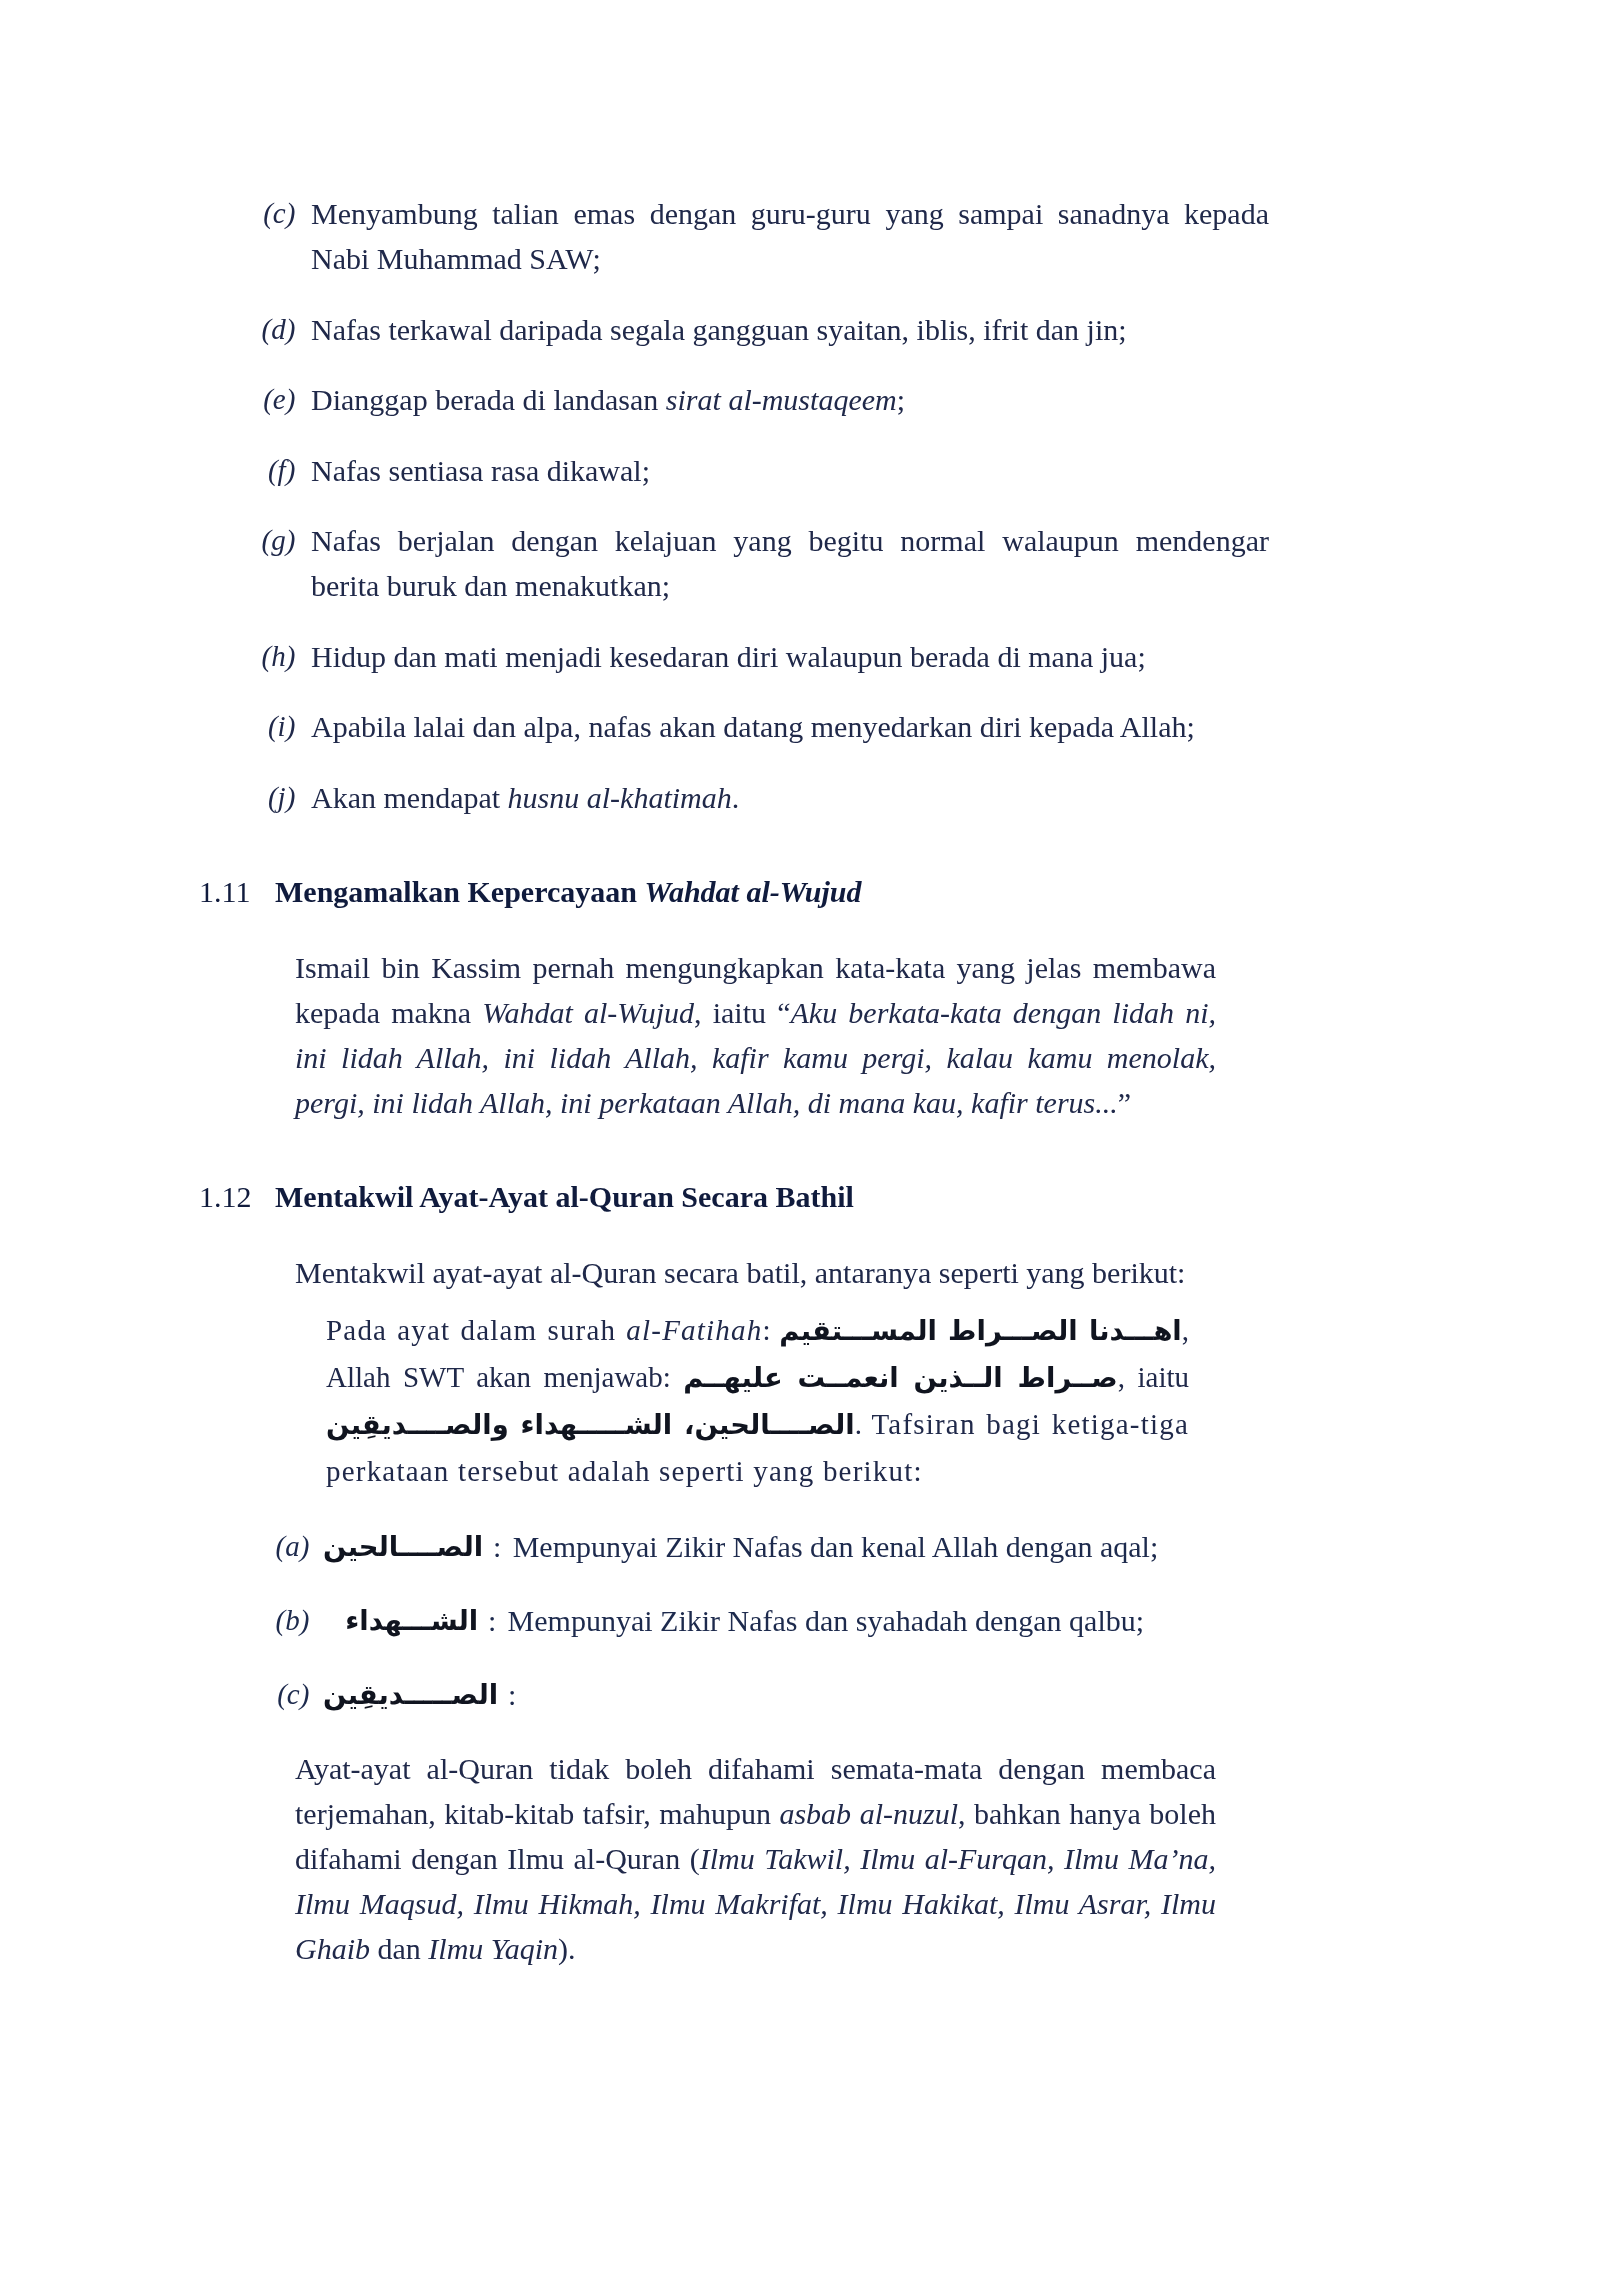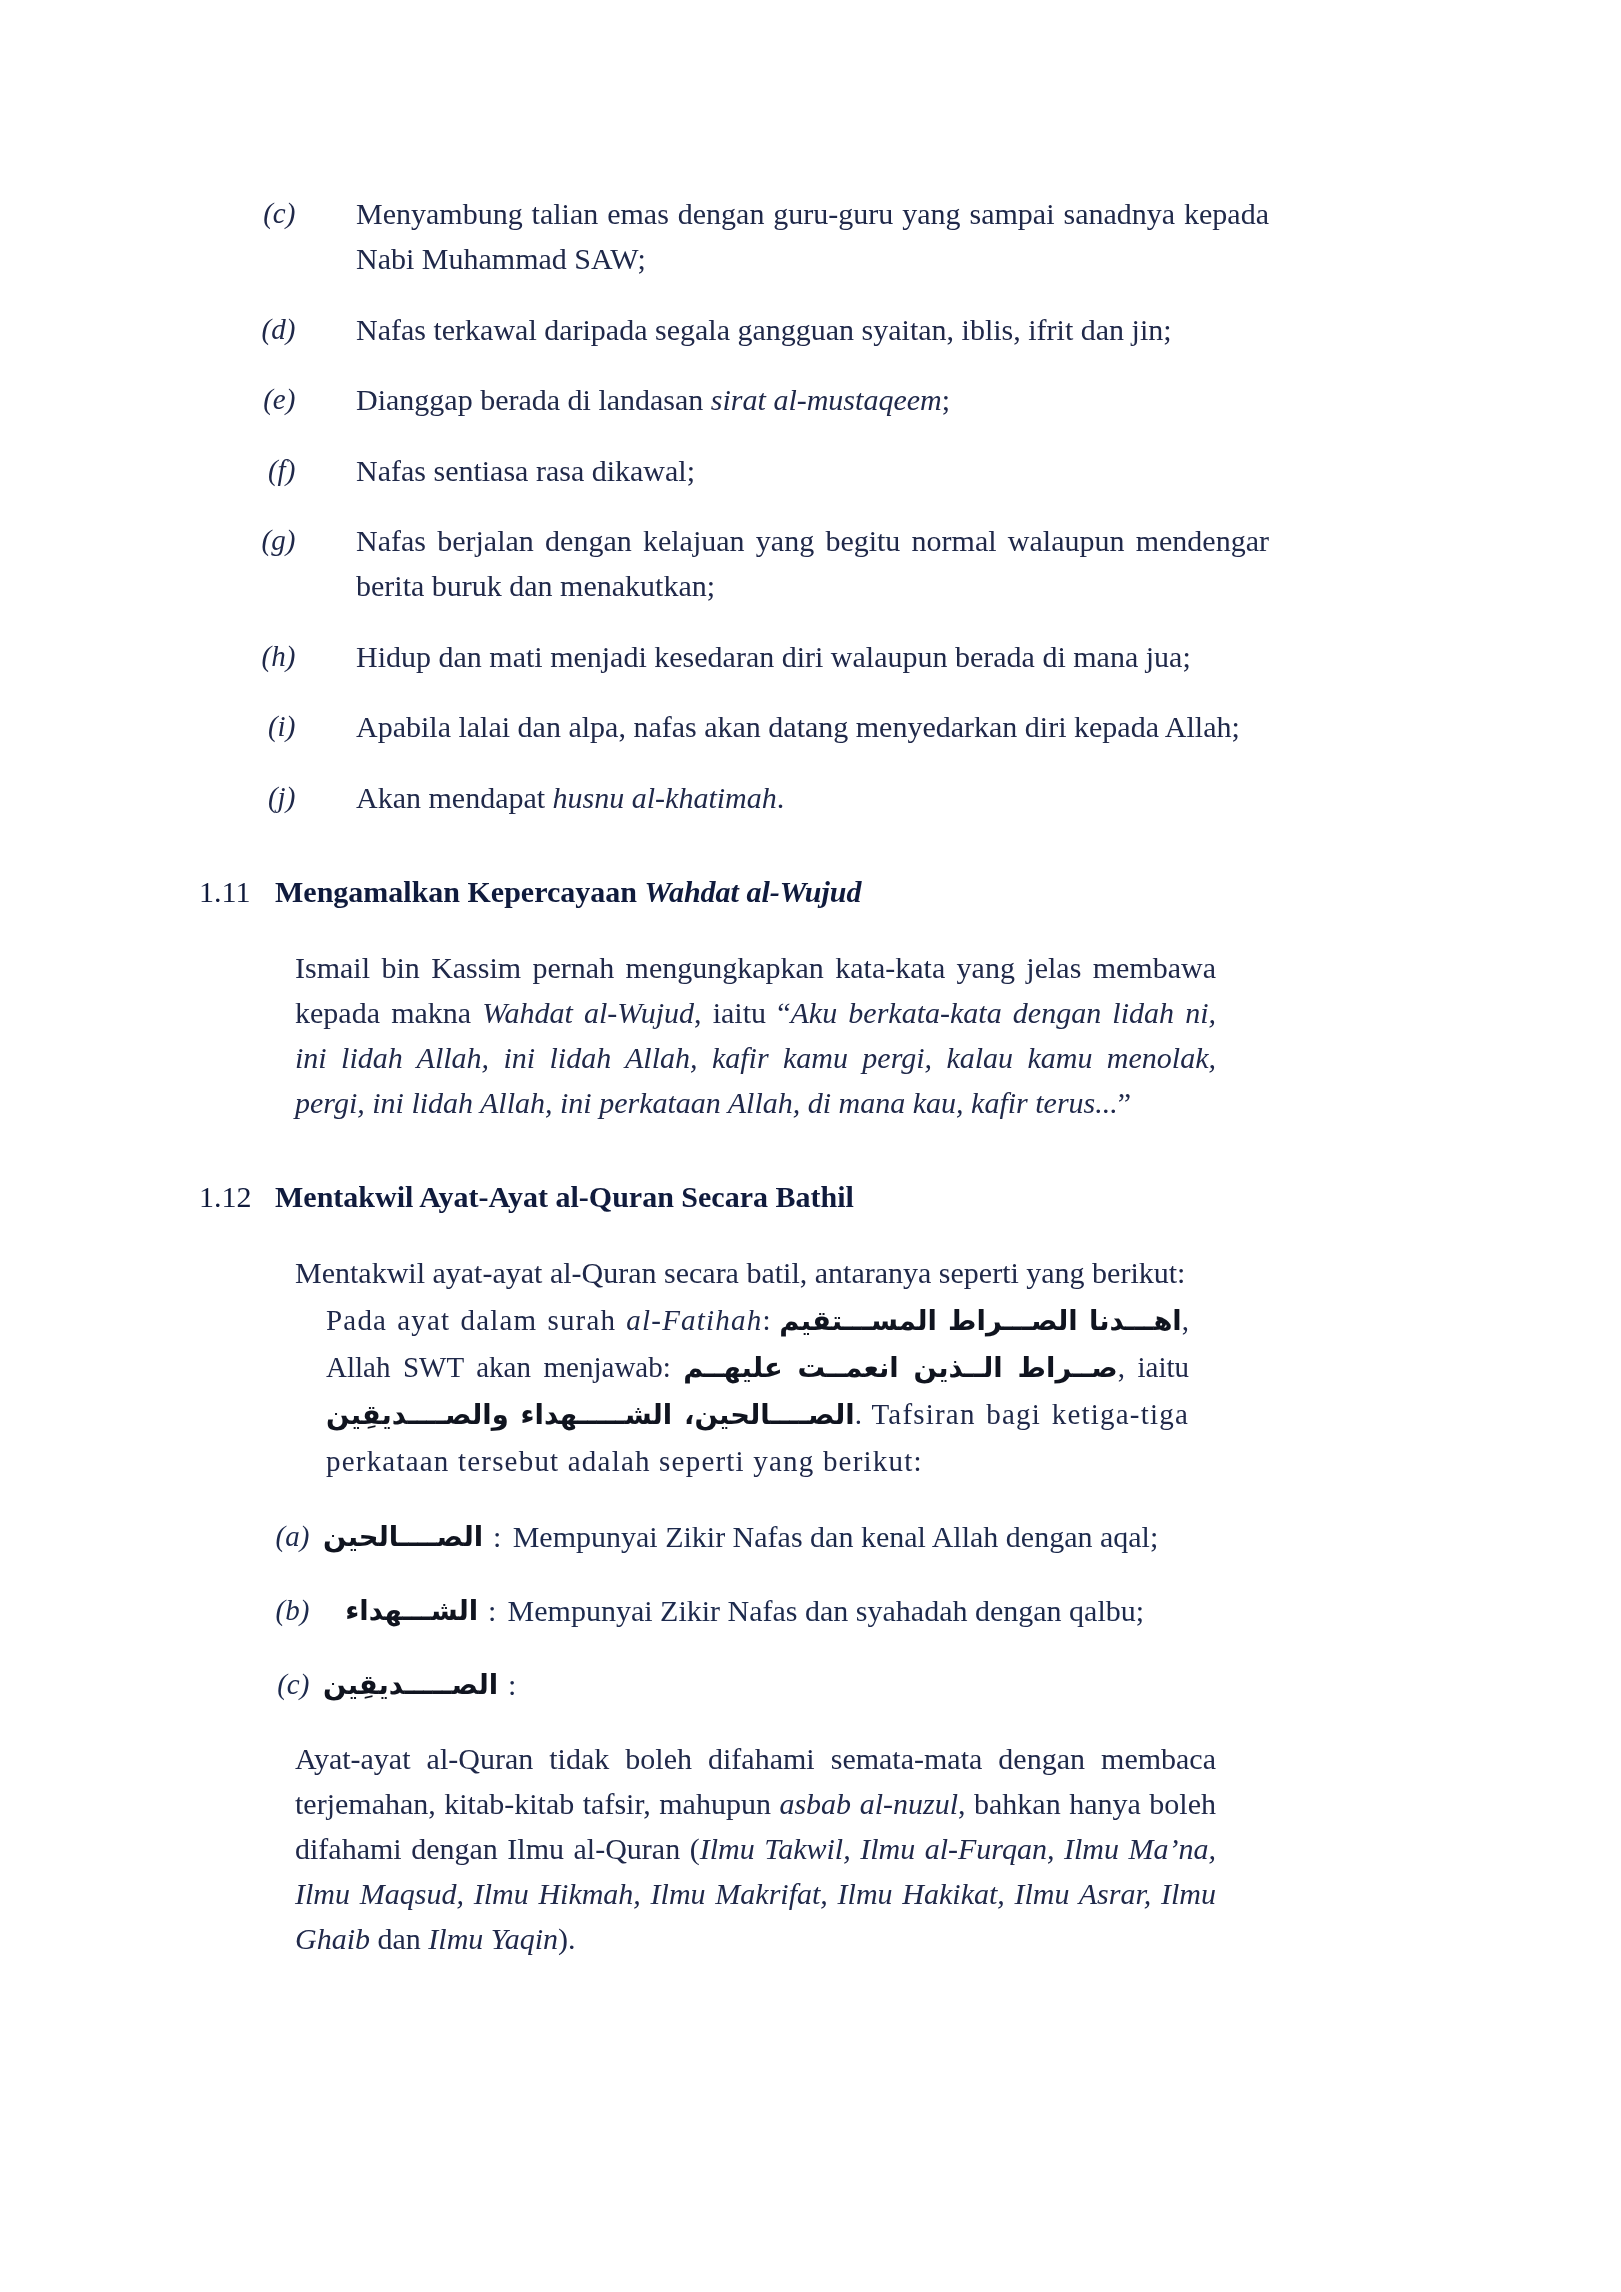--- a/index.html
+++ b/index.html
@@ -26,21 +26,21 @@
     width: 1019px;
   }
 
   
   .para {
     font-size: 30px;
     line-height: 45px;
     text-align: justify;
     text-justify: inter-word;
     color: #20294a;
-    margin: 2px;
+    margin: 12px;
     font-family: Liberation Serif, serif;
   }
   .it { font-style: italic; }
 
   
   .letter-list {
     margin: 0;
     padding: 0;
     list-style: none;
   }
@@ -58,21 +58,20 @@
     padding-right: 15.7px;
     box-sizing: border-box;
     color: #20294a;
   }
   .letter-item .body {
     flex: 1 1 auto;
     font-size: 30px;
     line-height: 45px;
     text-align: justify;
     color: #20294a;
-    margin-left: 45px;
   }
 
   
   .heading {
     display: flex;
     align-items: baseline;
     margin: 51px 0 33px 0;
     font-weight: bold;
     font-size: 30px;
     line-height: 41px;

